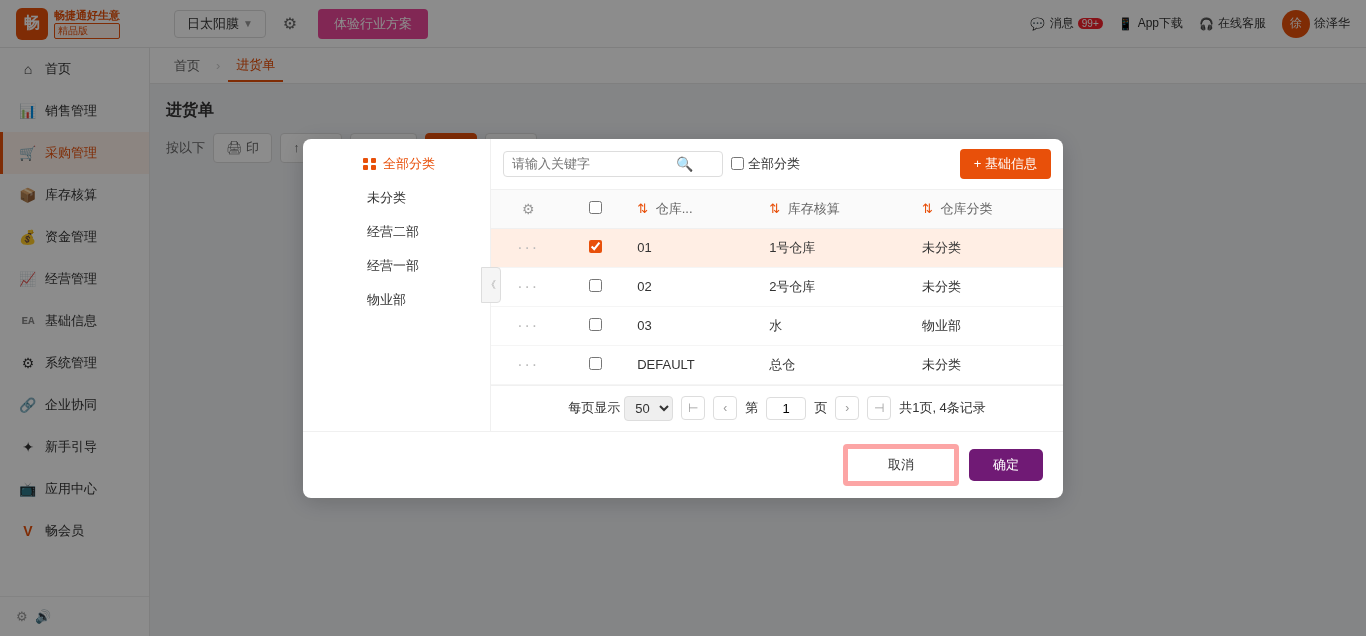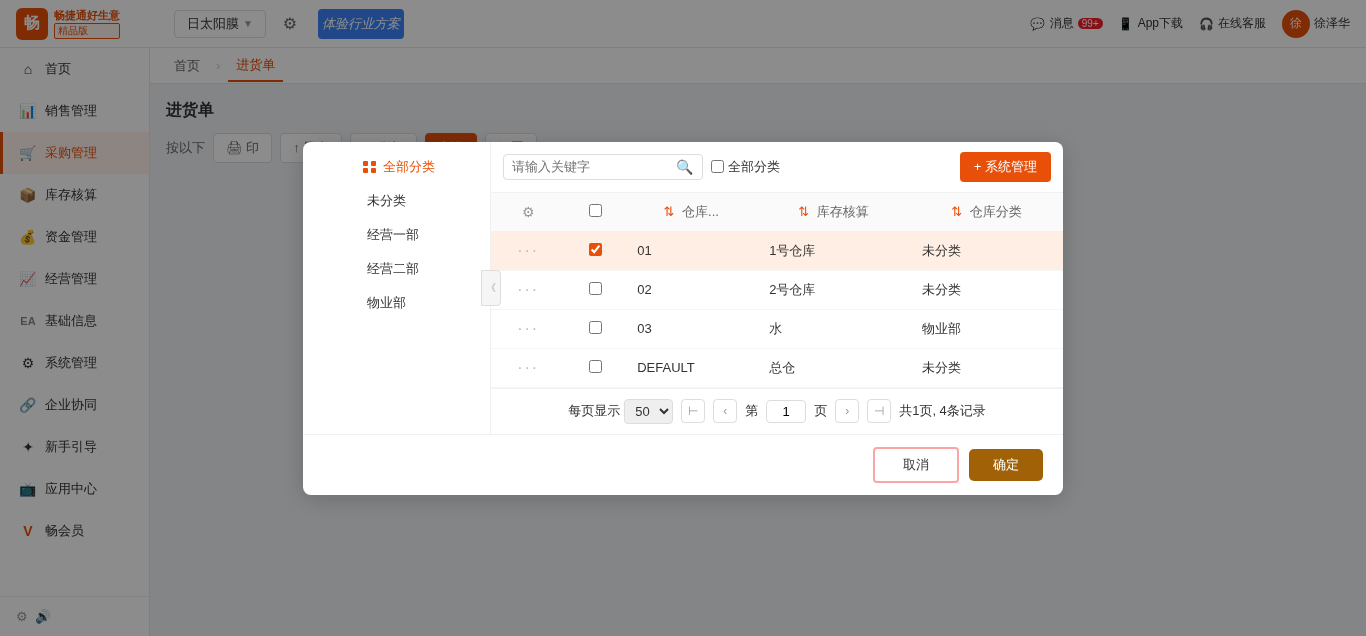--- a/index.html
+++ b/index.html
@@ -54,29 +54,28 @@
       font-size: 13px;
       margin-left: 8px;
     }
     .store-selector .arrow { color: #999; font-size: 10px; }
     .gear-btn {
       width: 32px; height: 32px;
       display: flex; align-items: center; justify-content: center;
       cursor: pointer; color: #666; font-size: 16px; margin-left: 8px;
     }
     .trial-btn {
-      background: #3b82f6;
+      background: #ec4899;
       color: white;
       border: none;
-      padding: 6px 4px;
+      padding: 6px 16px;
       border-radius: 4px;
       cursor: pointer;
       font-size: 13px;
       margin-left: 12px;
-      font-style: italic;
     }
     .header-right {
       margin-left: auto;
       display: flex;
       align-items: center;
       gap: 16px;
     }
     .header-icon-item {
       display: flex;
       align-items: center;
@@ -329,21 +328,21 @@
       gap: 8px;
       border-bottom: 1px solid #f0f0f0;
     }
     .search-input-wrap {
       display: flex;
       align-items: center;
       border: 1px solid #ddd;
       border-radius: 4px;
       padding: 4px 8px;
       gap: 4px;
-      width: 200px;
+      width: 220px;
     }
     .search-input-wrap input {
       border: none;
       outline: none;
       font-size: 13px;
       color: #999;
       width: 160px;
       background: transparent;
     }
     .search-icon-btn { color: #bbb; cursor: pointer; font-size: 14px; }
@@ -376,21 +375,21 @@
     }
     table {
       width: 100%;
       border-collapse: collapse;
     }
     thead tr {
       background: #fafafa;
     }
     th {
       padding: 10px 12px;
-      text-align: center;
+      text-align: left;
       color: #666;
       font-weight: normal;
       font-size: 13px;
       border-bottom: 1px solid #f0f0f0;
     }
     td {
       padding: 10px 12px;
       color: #333;
       font-size: 13px;
       border-bottom: 1px solid #f5f5f5;
@@ -453,33 +452,33 @@
     
     .modal-footer {
       padding: 12px 20px;
       display: flex;
       align-items: center;
       justify-content: flex-end;
       gap: 10px;
       border-top: 1px solid #f0f0f0;
     }
     .btn-cancel {
-      padding: 7px 28px;
-      border: 2px solid #fca5a5;
+      padding: 7px 40px;
+      border: 5px solid #fca5a5;
       border-radius: 4px;
       background: #fff;
       color: #333;
       cursor: pointer;
       font-size: 13px;
     }
     .btn-confirm {
       padding: 7px 24px;
       border: none;
       border-radius: 5px;
-      background: #a16207;
+      background: #701a75;
       color: white;
       cursor: pointer;
       font-size: 13px;
     }
   </style>
 </head>
 <body>
 
 <div class="top-header">
   <div class="logo-area">
@@ -545,21 +544,21 @@
     </div>
     <div class="sidebar-item">
       <span class="sidebar-icon">💰</span>
       <span>资金管理</span>
     </div>
     <div class="sidebar-item">
       <span class="sidebar-icon">📈</span>
       <span>经营管理</span>
     </div>
     <div class="sidebar-item">
-      <span class="sidebar-icon" style="font-size:11px;font-weight:bold;color:#888;">EA</span>
+      <span class="sidebar-icon" style="font-size:11px;font-weight:bold;color:#888;font-family:Liberation Mono, monospace;">EA</span>
       <span>基础信息</span>
     </div>
     <div class="sidebar-item">
       <span class="sidebar-icon">⚙</span>
       <span>系统管理</span>
     </div>
     <div class="sidebar-item">
       <span class="sidebar-icon">🔗</span>
       <span>企业协同</span>
     </div>
@@ -613,42 +612,42 @@
         <div class="cat-header">
           <div class="cat-header-dots">
             <span></span>
               <span></span>
               <span></span>
               <span></span>
           </div>
           <span>全部分类</span>
         </div>
         <div class="cat-item">未分类</div>
+        <div class="cat-item">经营二部</div>
         <div class="cat-item">经营一部</div>
-        <div class="cat-item">经营二部</div>
         <div class="cat-item">物业部</div>
       </div>
 
       <div class="collapse-btn">
         <span>《</span>
       </div>
 
       <div class="modal-main">
 
         <div class="modal-toolbar">
           <div class="search-input-wrap">
             <input type="text" placeholder="请输入关键字" style="">
             <span class="search-icon-btn">🔍</span>
           </div>
           <label class="checkbox-label">
             <input type="checkbox" style="">
             <span>全部分类</span>
           </label>
           <button class="add-warehouse-btn">
-            <span>+ 系统管理</span>
+            <span>+ 基础信息</span>
           </button>
         </div>
 
         <div class="warehouse-table">
           <table>
             <thead>
               <tr>
                 <th class="gear-col">
                   <span class="gear-col-icon">⚙</span>
                 </th>

